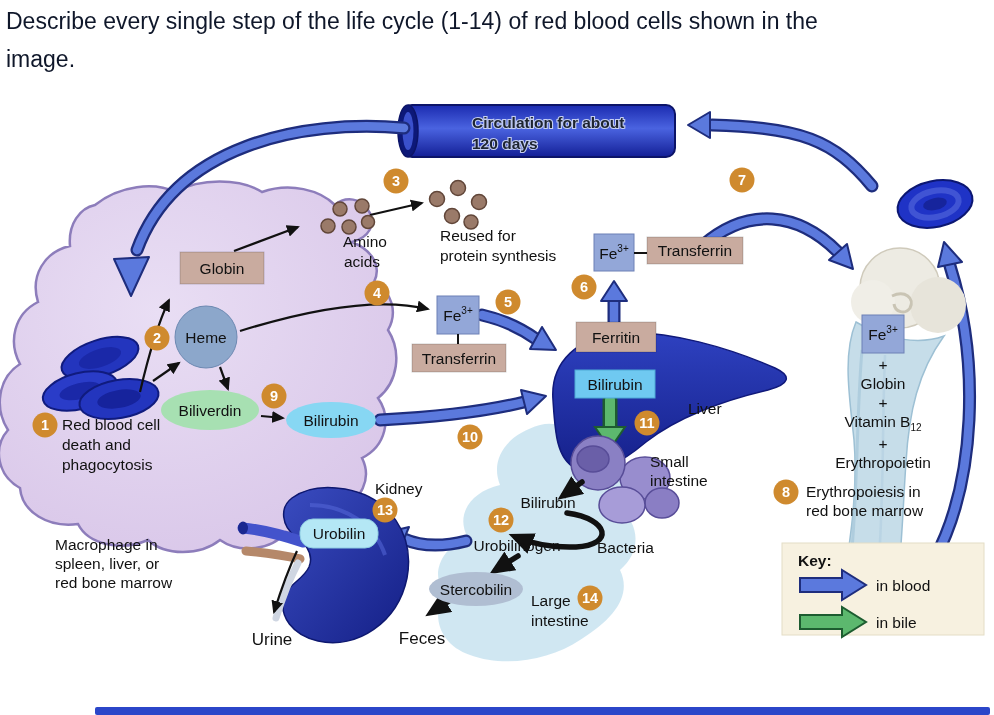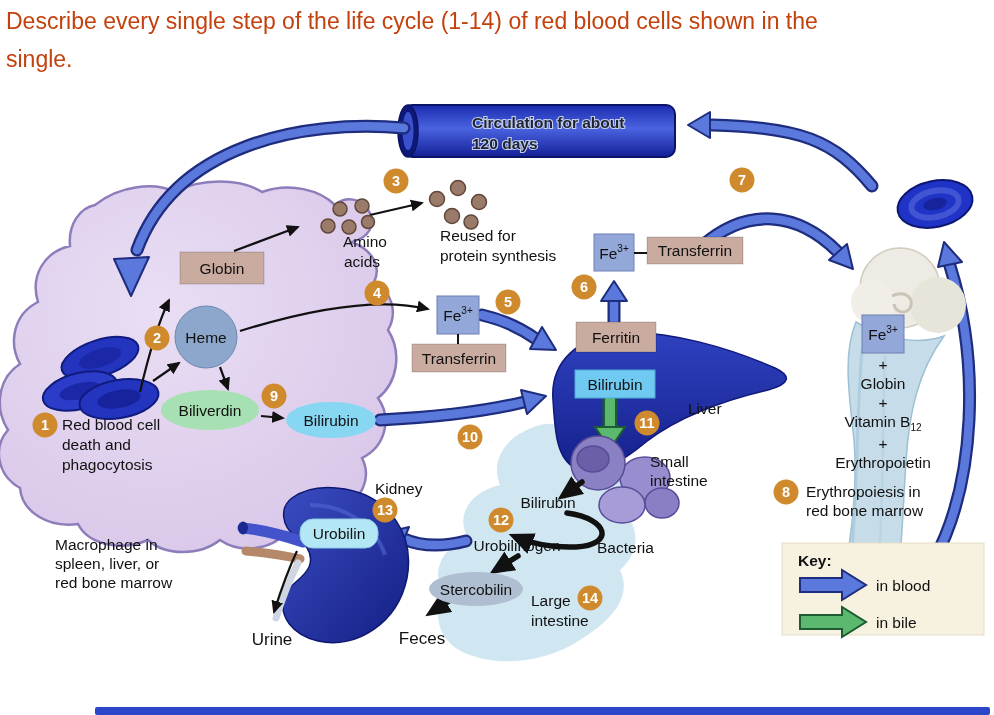--- a/index.html
+++ b/index.html
@@ -1,18 +1,18 @@
 <!DOCTYPE html>
 <html><head>
 <meta charset="utf-8">
 <style>
   html,body{margin:0;padding:0;background:#fff;}
   #page{position:relative;width:994px;height:715px;background:#fff;overflow:hidden;
         font-family:"Liberation Sans",sans-serif;}
-  .question{position:absolute;left:6px;top:2px;width:980px;color:#c2410c;
+  .question{position:absolute;left:6px;top:2px;width:980px;color:#0f172a;
             font-size:23px;line-height:38px;letter-spacing:0;}
   svg text{font-family:"Liberation Sans",sans-serif;}
   .lbl{font-size:15.5px;fill:#111;}
   .lbl-big{font-size:17px;fill:#111;}
   .boxtxt{font-size:15.5px;fill:#111;text-anchor:middle;}
   .tan{fill:#c9ab9f;stroke:rgba(0,0,0,.18);stroke-width:1;}
   .peri{fill:#93a7d8;stroke:#6c80b6;stroke-width:1;}
   .sky{fill:#6fc9f1;stroke:#4fa9d6;stroke-width:1;}
   .badge circle{fill:#cf8a2e;}
   .badge text{fill:#fff;font-size:14.5px;font-weight:bold;text-anchor:middle;}
@@ -25,21 +25,21 @@
   .tubetxt{font-size:15.5px;fill:#1d2430;stroke:#c4cef2;stroke-width:2.2;
            paint-order:stroke;font-weight:bold;}
 </style>
 </head>
 <body>
 
 <div id="page">
 
   <div class="question">
     <div>Describe every single step of the life cycle (1-14) of red blood cells shown in the</div>
-    <div>single.</div>
+    <div>image.</div>
   </div>
 
   <svg width="994" height="620" viewBox="0 95 994 620" style="position:absolute;left:0;top:95px">
     <defs>
       <marker id="ah" markerUnits="userSpaceOnUse" markerWidth="14" markerHeight="12" refX="11" refY="6" orient="auto">
         <path d="M0,0 L13,6 L0,12 Z" fill="#111"></path>
       </marker>
       <marker id="ahb" markerUnits="userSpaceOnUse" markerWidth="26" markerHeight="22" refX="17" refY="11" orient="auto">
         <path d="M0,0 L25,11 L0,22 Z" fill="#111"></path>
       </marker>

